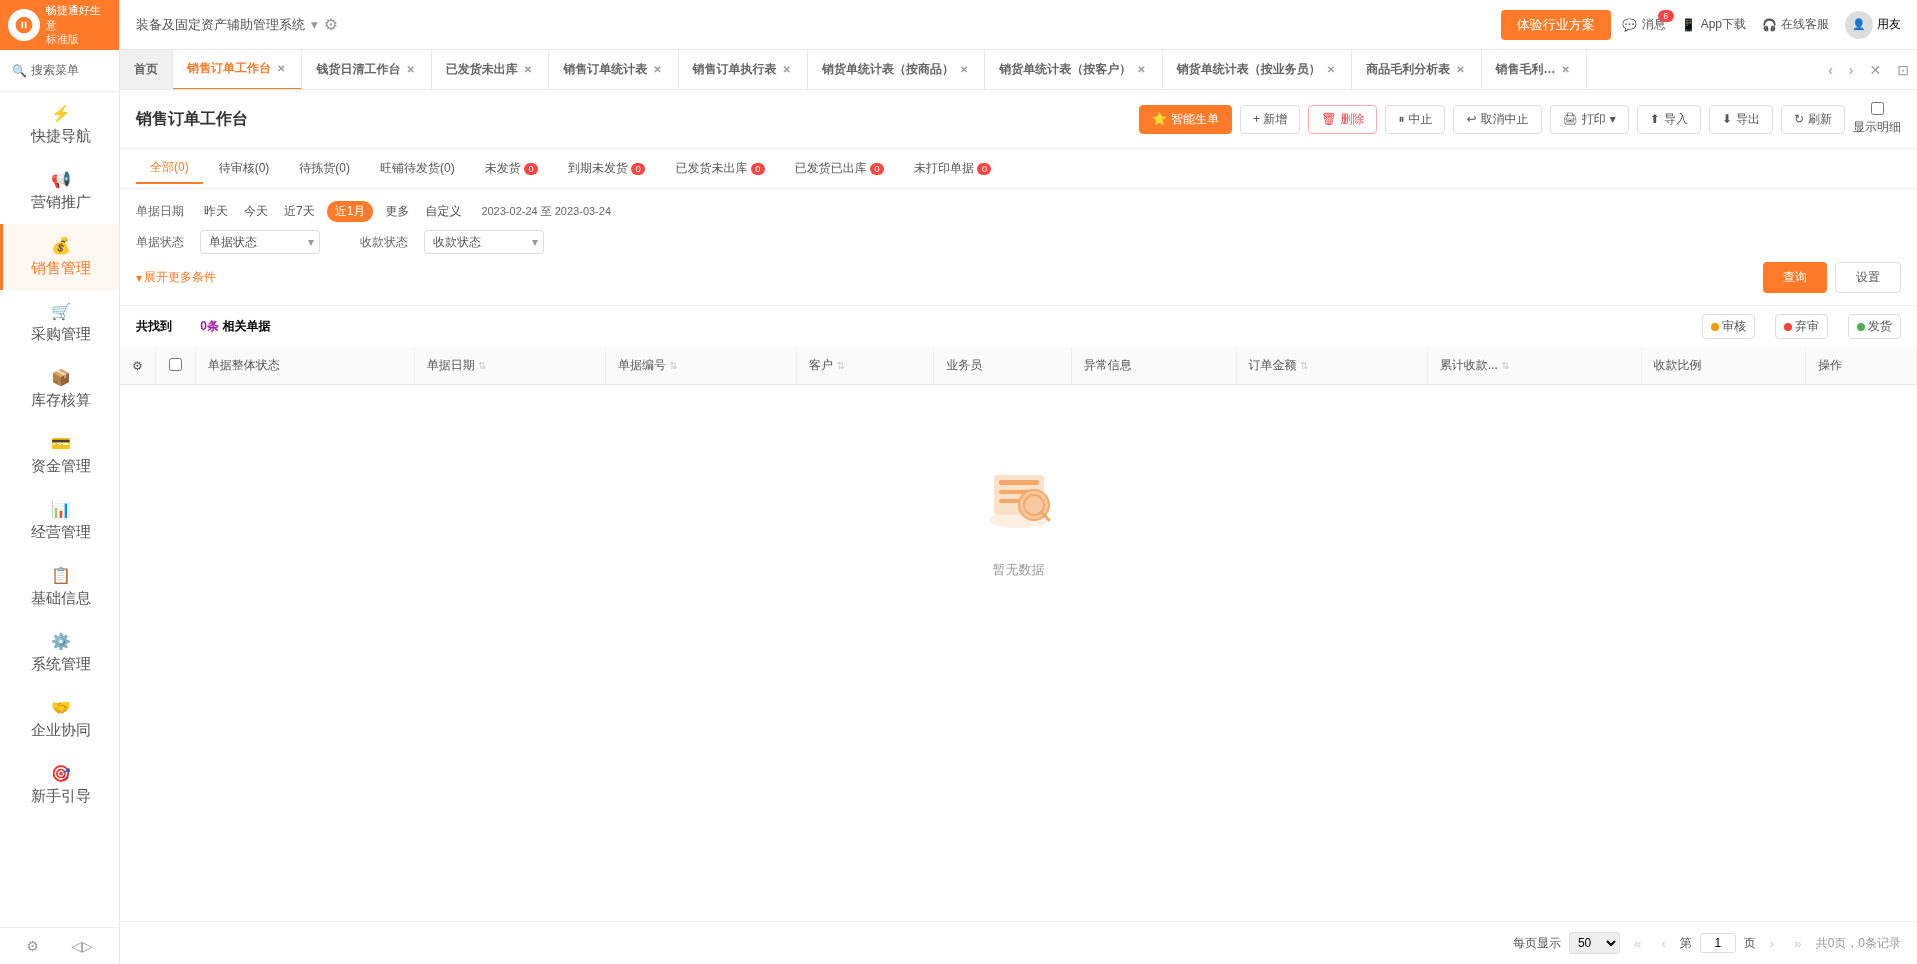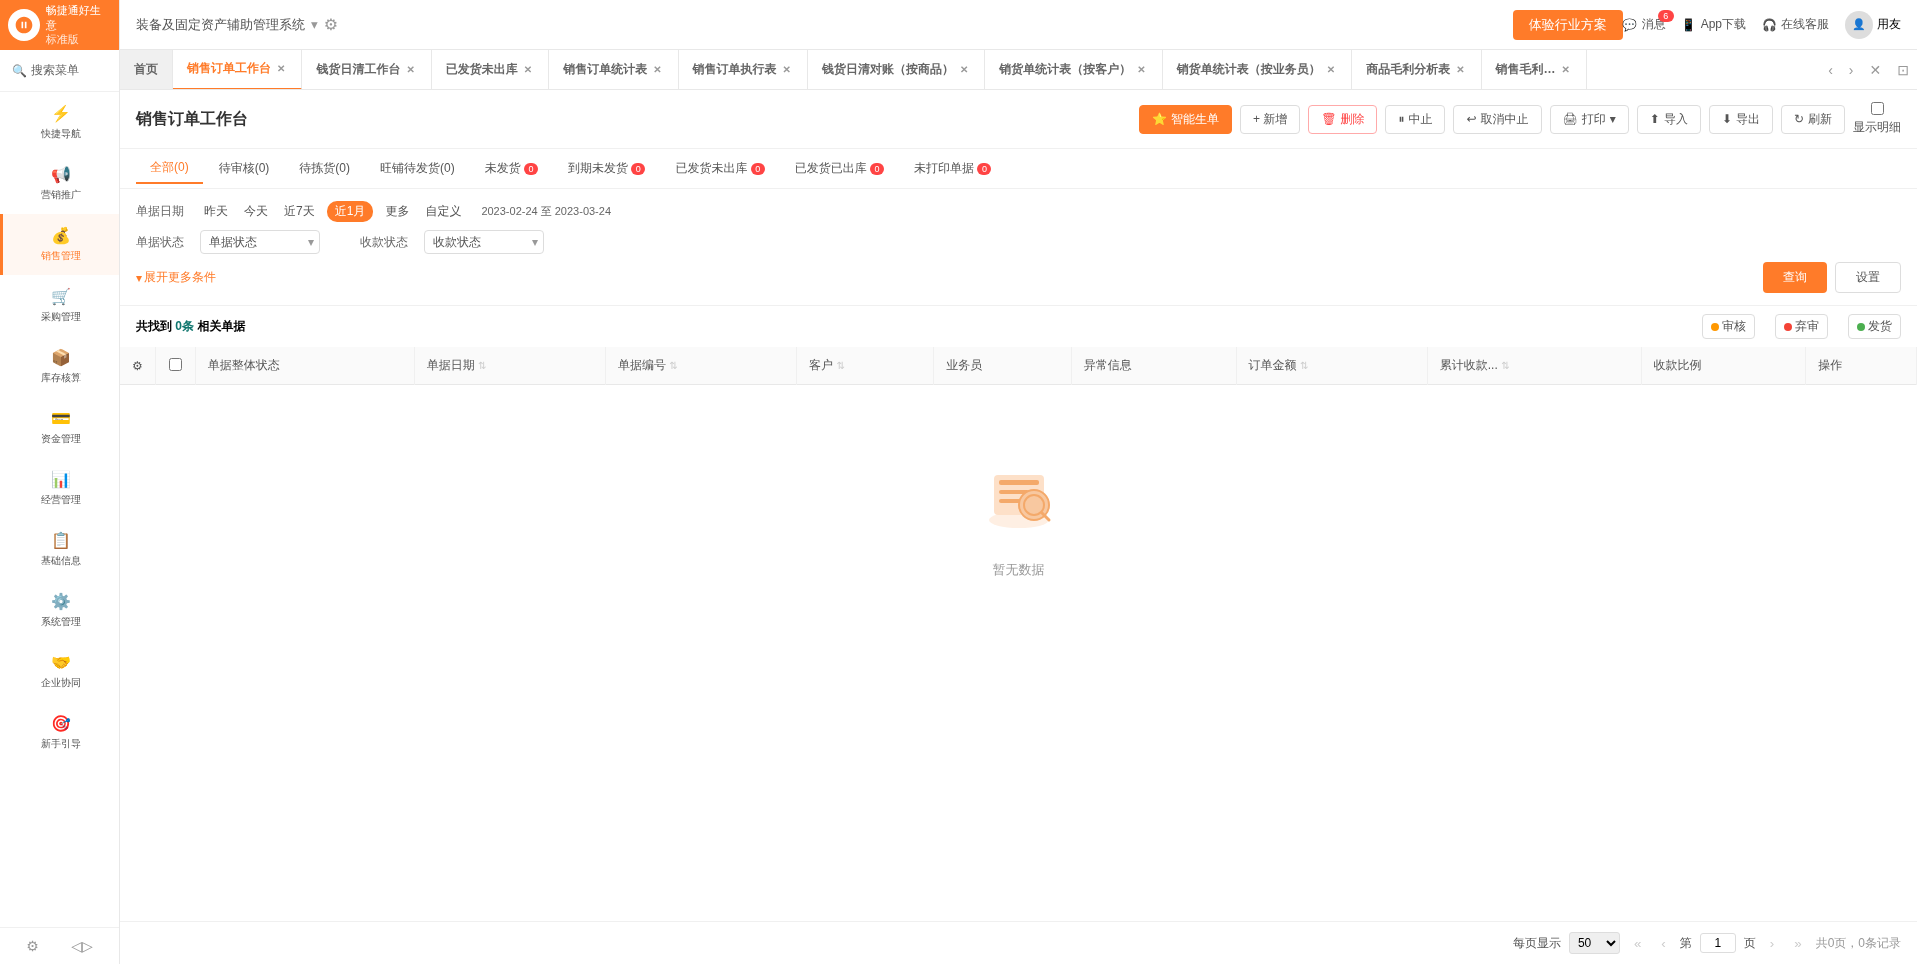--- a/index.html
+++ b/index.html
@@ -11,29 +11,29 @@
     .sidebar-logo-icon { width: 32px; height: 32px; background: white; border-radius: 50%; display: flex; align-items: center; justify-content: center; }
     .sidebar-logo-icon svg { width: 20px; height: 20px; }
     .sidebar-logo-text { font-size: 11px; color: white; line-height: 1.3; }
     .sidebar-logo-tag { font-size: 11px; color: rgba(255,255,255,0.8); }
     .sidebar-search { padding: 8px; border-bottom: 1px solid #f0f0f0; }
     .sidebar-search-btn { width: 100%; background: none; border: none; color: #666; font-size: 12px; cursor: pointer; display: flex; align-items: center; gap: 4px; padding: 4px; }
     .sidebar-nav { flex: 1; overflow-y: auto; }
     .sidebar-item { display: flex; flex-direction: column; align-items: center; justify-content: center; padding: 12px 8px; cursor: pointer; color: #555; font-size: 12px; gap: 4px; border-left: 3px solid transparent; }
     .sidebar-item.active { background: #fff7f2; color: #ff7b29; border-left-color: #ff7b29; }
     .sidebar-item-icon { font-size: 16px; }
-    .sidebar-item-label { font-size: 10px; text-align: center; }
+    .sidebar-item-label { font-size: 15px; text-align: center; }
     .sidebar-bottom { padding: 10px; display: flex; justify-content: space-around; border-top: 1px solid #f0f0f0; }
     .sidebar-bottom-btn { background: none; border: none; cursor: pointer; color: #999; font-size: 14px; }
 
     
     .main { flex: 1; display: flex; flex-direction: column; overflow: hidden; }
 
     
-    .topbar { height: 50px; background: white; border-bottom: 1px solid #e8e8e8; display: flex; align-items: center; padding: 7px 16px; flex-shrink: 0; }
+    .topbar { height: 50px; background: white; border-bottom: 1px solid #e8e8e8; display: flex; align-items: center; padding: 7px 16px; gap: 12px; flex-shrink: 0; }
     .topbar-system { font-size: 13px; color: #333; flex: 1; display: flex; align-items: center; gap: 6px; }
     .topbar-system-text { color: #555; }
     .topbar-dropdown { background: none; border: none; cursor: pointer; color: #999; }
     .topbar-settings { background: none; border: none; cursor: pointer; color: #999; font-size: 16px; }
     .topbar-industry-btn { background: #ff7b29; color: white; border: none; border-radius: 4px; padding: 6px 16px; font-size: 13px; cursor: pointer; }
     .topbar-actions { display: flex; align-items: center; gap: 16px; margin-left: auto; }
     .topbar-action { display: flex; align-items: center; gap: 4px; color: #555; font-size: 12px; cursor: pointer; position: relative; }
     .topbar-badge { position: absolute; top: -6px; right: -8px; background: #ff4444; color: white; border-radius: 8px; font-size: 9px; padding: 1px 4px; min-width: 16px; text-align: center; }
     .topbar-user { display: flex; align-items: center; gap: 4px; cursor: pointer; }
     .topbar-avatar { width: 28px; height: 28px; background: #ddd; border-radius: 50%; display: flex; align-items: center; justify-content: center; font-size: 11px; color: #666; }
@@ -248,21 +248,21 @@
     </div>
     <div class="tab">
       <span>销售订单统计表</span>
       <span class="tab-close">✕</span>
     </div>
     <div class="tab">
       <span>销售订单执行表</span>
       <span class="tab-close">✕</span>
     </div>
     <div class="tab">
-      <span>钱货日清对账（按商品）</span>
+      <span>销货单统计表（按商品）</span>
       <span class="tab-close">✕</span>
     </div>
     <div class="tab">
       <span>销货单统计表（按客户）</span>
       <span class="tab-close">✕</span>
     </div>
     <div class="tab">
       <span>销货单统计表（按业务员）</span>
       <span class="tab-close">✕</span>
     </div>
@@ -402,21 +402,21 @@
             <button class="btn-query">查询</button>
             <button class="btn-setting">设置</button>
           </div>
         </div>
       </div>
 
       <div class="data-area">
         <div class="data-info-bar">
           <span class="data-count">
             <span>共找到</span>
-            <span style="color:#0f766e;font-weight:bold;">0条</span>
+            <span style="color:#a21caf;font-weight:bold;margin-left:25px;">0条</span>
             <span>相关单据</span>
           </span>
           <div class="data-batch-btns">
             <button class="data-batch-btn">
               <span class="dot dot-orange"></span>
               <span>审核</span>
             </button>
             <button class="data-batch-btn">
               <span class="dot dot-red"></span>
               <span>弃审</span>

